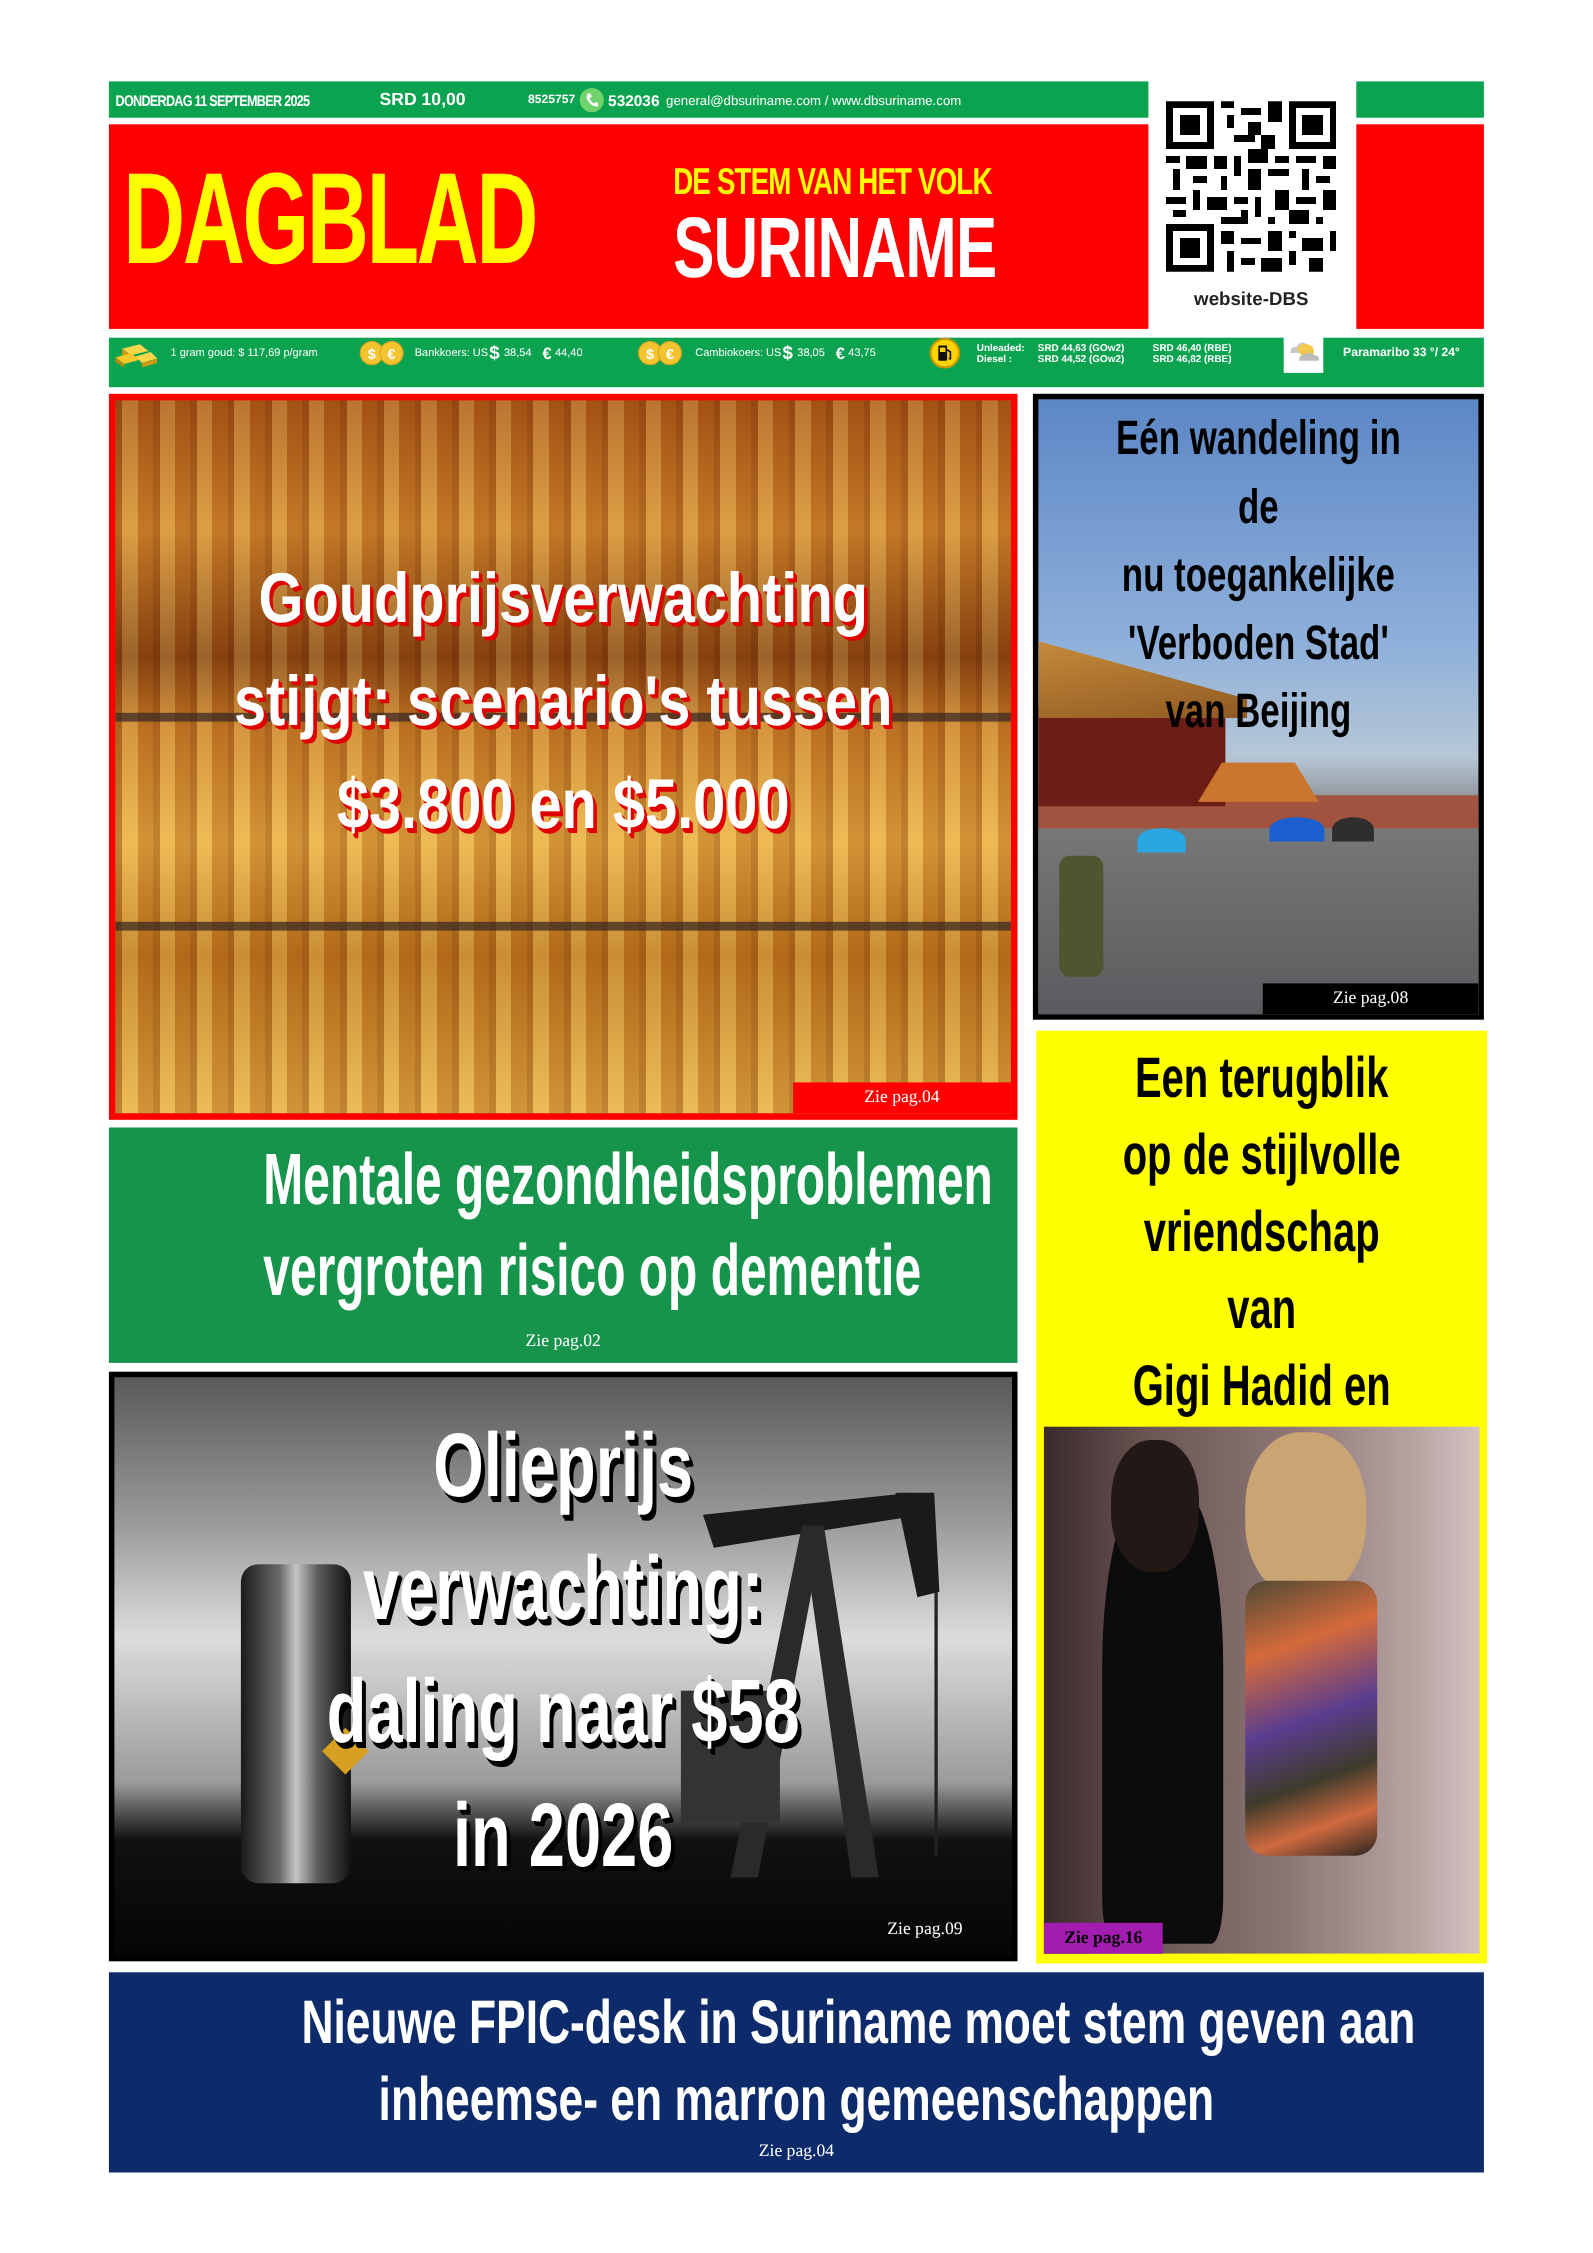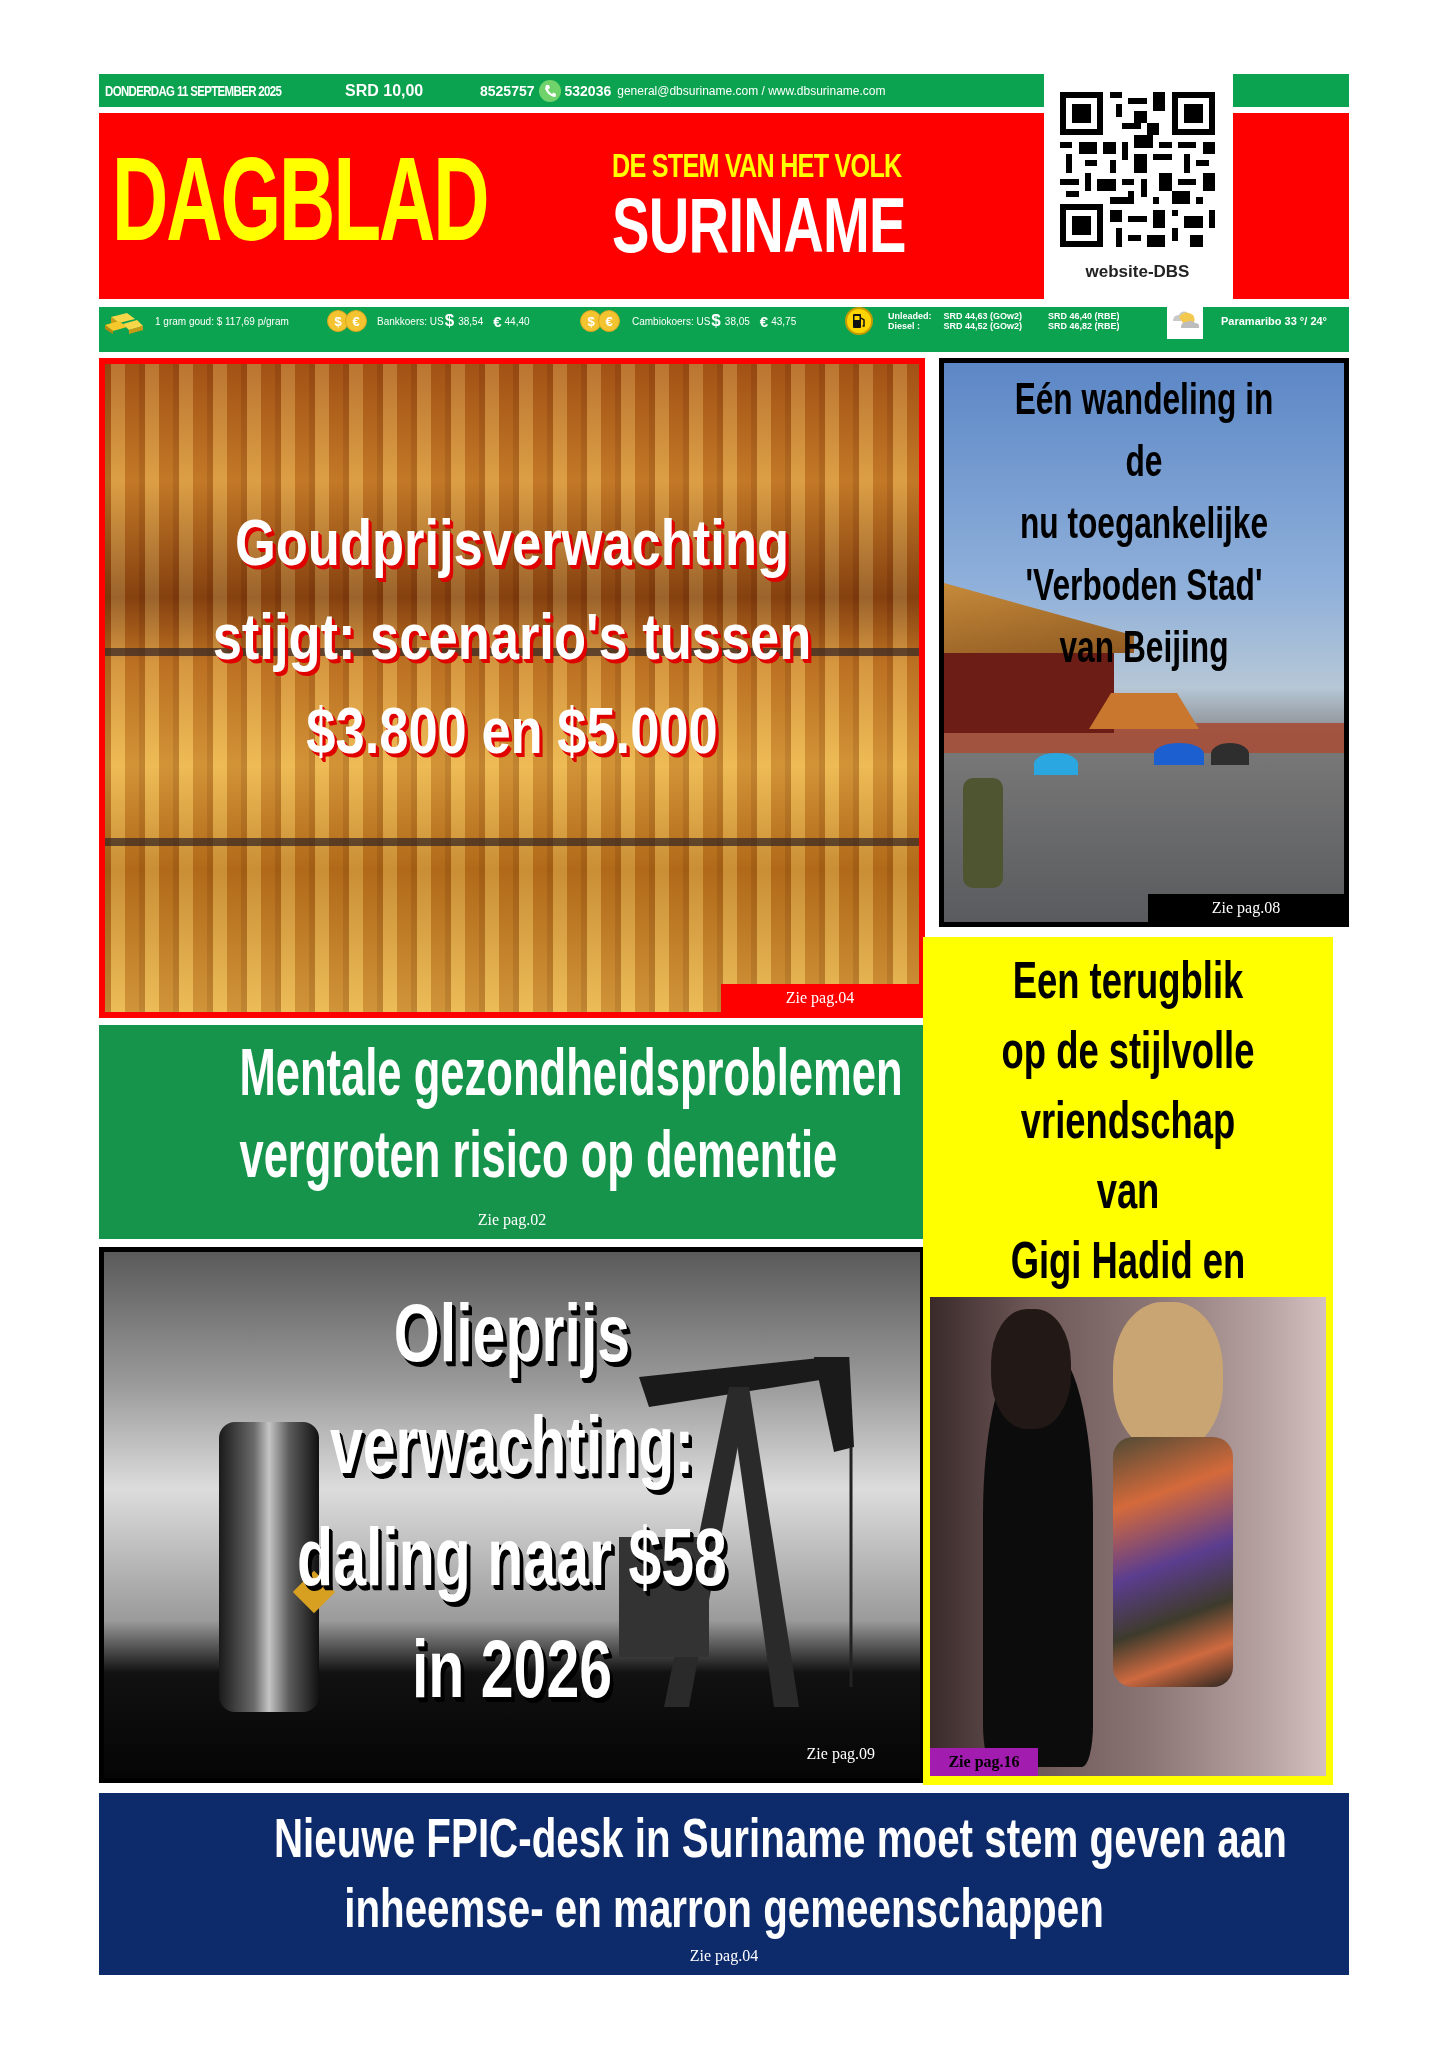--- a/index.html
+++ b/index.html
@@ -7,21 +7,21 @@
          font-family:"Liberation Sans", sans-serif; }
   .abs { position:absolute; box-sizing:border-box; }
 
   
   .topbar { left:99px; top:74px; width:945px; height:33px; background:#0ba34f; color:#fff;
             display:flex; align-items:center; font-size:14px; }
   .topbar .date { font-family:"Liberation Sans", sans-serif; font-weight:bold; font-size:14px;
                   letter-spacing:-0.8px; transform:scaleX(0.82); transform-origin:left center;
                   margin-left:6px; width:200px; white-space:nowrap; }
   .topbar .price { font-weight:bold; font-size:16px; margin-left:40px; width:95px; }
-  .topbar .ph1 { font-weight:bold; font-size:14px; margin-left:40px; }
+  .topbar .ph1 { font-weight:bold; font-size:11px; margin-left:40px; }
   .topbar .phone-icon { width:22px; height:22px; border-radius:50%; background:#6fd26a;
             display:inline-flex; align-items:center; justify-content:center; margin:0 4px; }
   .topbar .ph2 { font-weight:bold; font-size:14px; }
   .topbar .contact { font-size:12px; margin-left:6px; }
 
   .redband { left:99px; top:113px; width:945px; height:186px; background:#fe0000; }
   .logo-main { left:112px; top:140px; font-family:"Liberation Sans", sans-serif; font-weight:bold;
                font-size:118px; line-height:118px; color:#ffff00; letter-spacing:-3px;
                transform:scaleX(0.66); transform-origin:left top; white-space:nowrap; }
   .logo-tag { left:612px; top:148px; font-weight:bold; font-size:34px; line-height:34px; color:#ffff00;
@@ -95,21 +95,21 @@
   .oil .barrel { position:absolute; left:120px; top:175px; width:100px; height:290px;
       background:linear-gradient(90deg,#1a1a1a 0%,#6a6a6a 35%,#c5c5c5 50%,#5c5c5c 70%,#111 100%); border-radius:16px; }
   .oil .hazard { position:absolute; left:200px; top:330px; width:30px; height:30px; background:#d7a020;
       transform:rotate(45deg); }
   .oil .pump-jack { position:absolute; left:500px; top:110px; width:260px; height:350px; }
   .headline-white-black { color:#fff; font-weight:bold; text-align:center;
       text-shadow:5px 5px 0 #000, 4px 4px 0 #000, 3px 3px 0 #000; }
   .oil .hl { position:absolute; left:0; right:0; top:30px; font-size:82px; line-height:112px; transform:scaleX(0.72); }
   .oil .zie { right:50px; bottom:20px; color:#fff; }
 
-  .gigi { left:923px; top:937px; width:410px; height:848px; background:#ffff00; }
+  .gigi { left:942px; top:937px; width:410px; height:848px; background:#ffff00; }
   .gigi .hl { position:absolute; left:0; right:0; top:8px; font-weight:bold; font-size:52px; line-height:70px;
       text-align:center; color:#000; transform:scaleX(0.7); }
   .gigi .img { position:absolute; left:7px; top:360px; right:7px; bottom:9px;
       background:linear-gradient(90deg,#3a2a2a 0%,#6d5656 25%,#8a7474 55%,#b8a3a3 85%,#d4c1c0 100%); }
   .gigi .p1 { position:absolute; left:60px; top:410px; width:110px; height:420px; background:#0d0c0c; border-radius:40% 40% 10% 10%; }
   .gigi .p1h { position:absolute; left:68px; top:372px; width:80px; height:120px; background:#221815; border-radius:45%; }
   .gigi .p2 { position:absolute; left:190px; top:500px; width:120px; height:250px;
       background:linear-gradient(160deg,#4f4a35 0%,#d46a3b 25%,#5b3d8f 50%,#3e3b2c 70%,#cf6a40 85%,#2a2520 100%); border-radius:20px; }
   .gigi .p2h { position:absolute; left:190px; top:365px; width:110px; height:150px; background:#c9a573; border-radius:45%; }
   .gigi .zie { left:7px; bottom:9px; width:108px; height:28px; background:#a21caf; color:#000;

